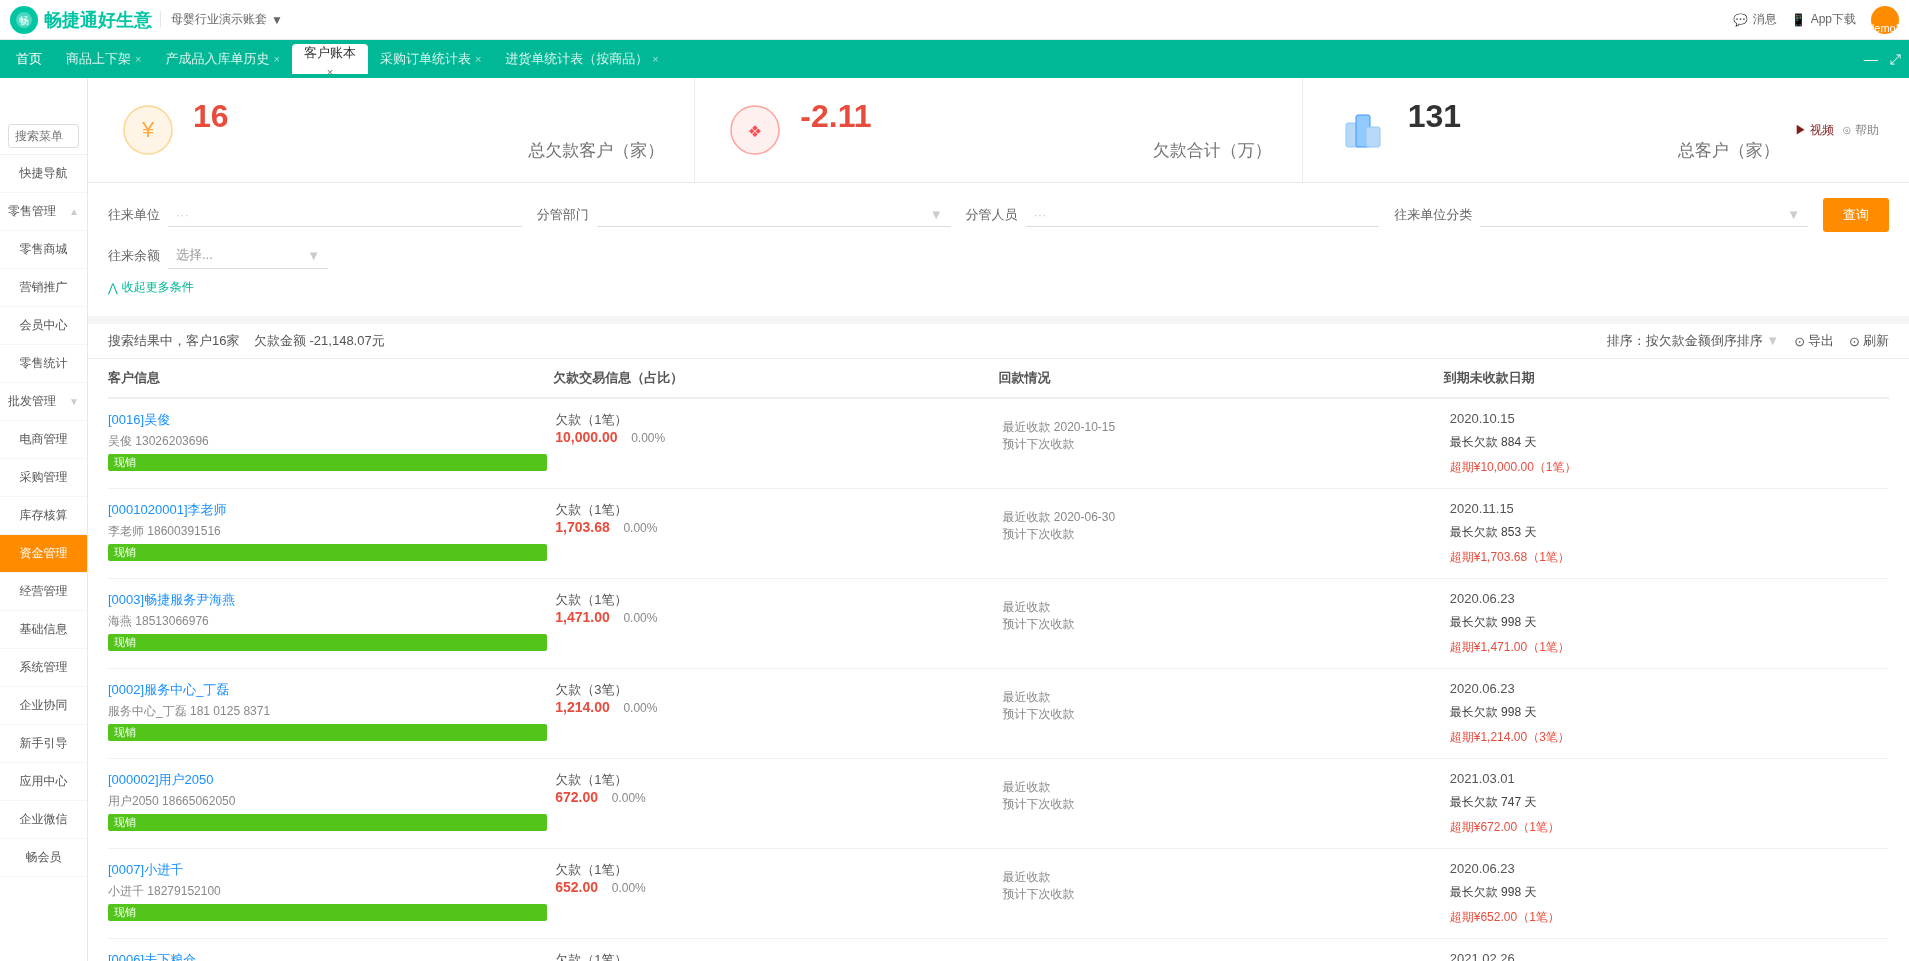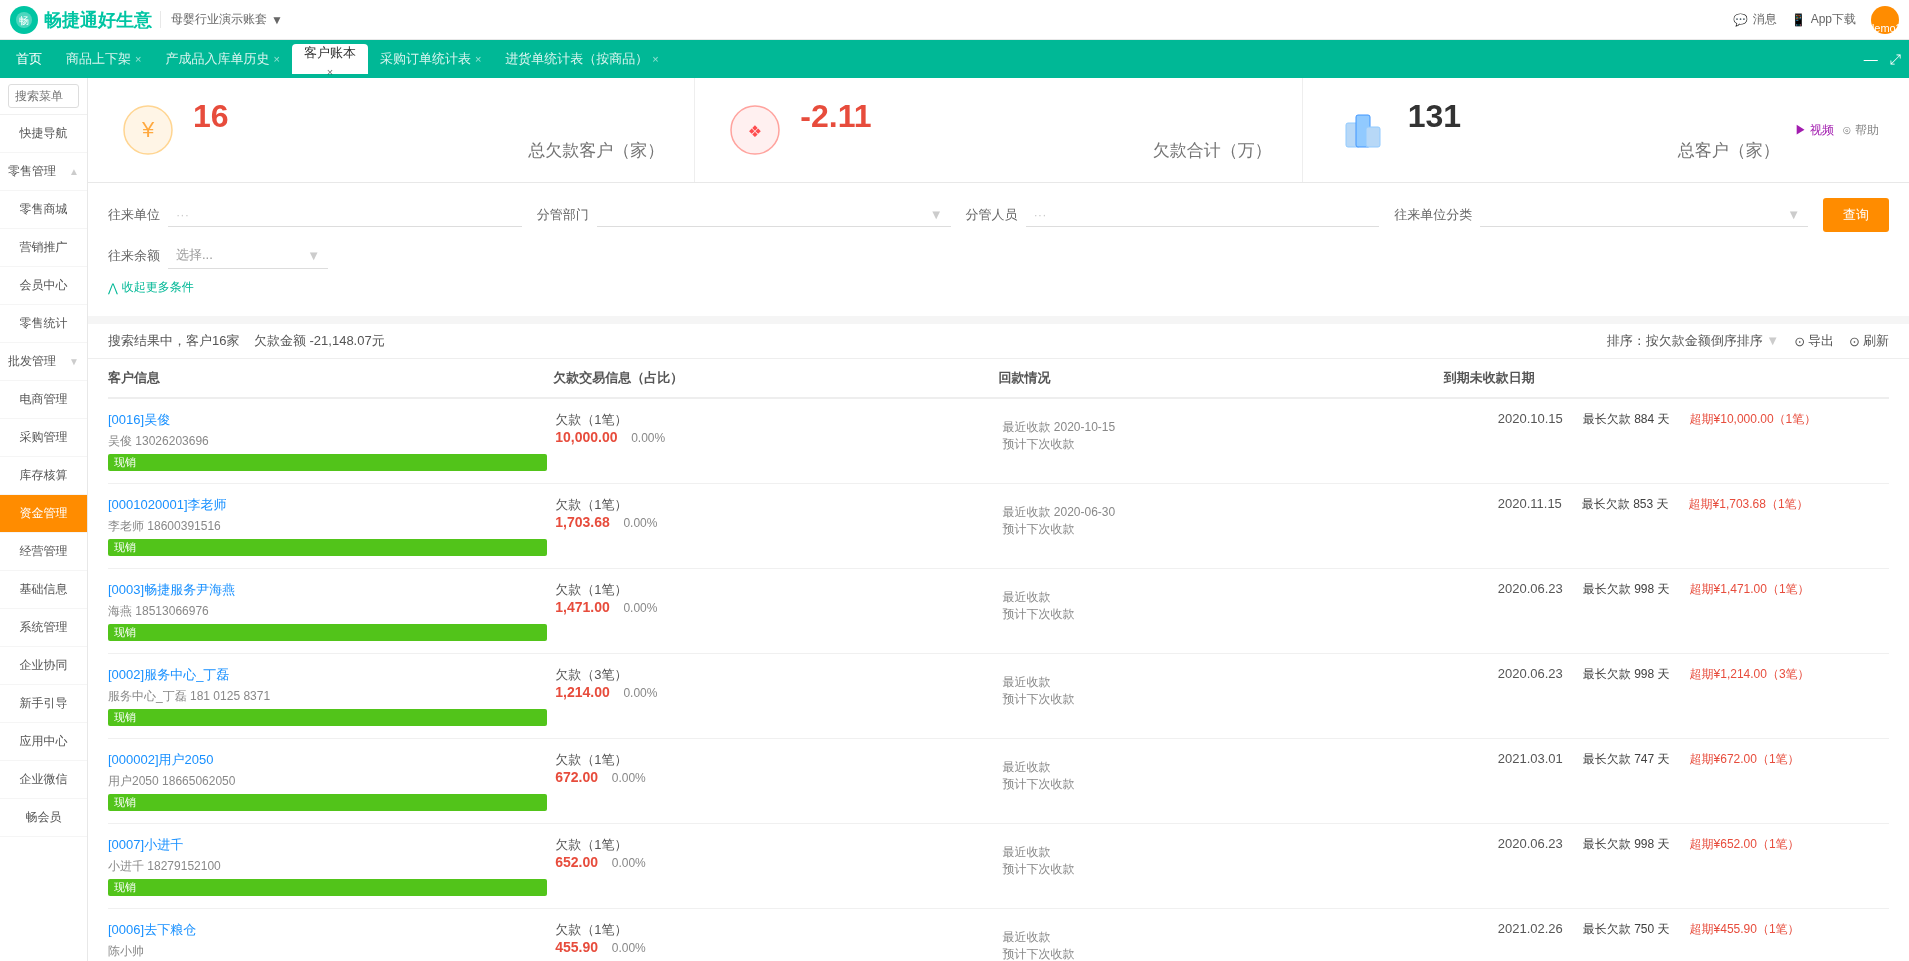--- a/index.html
+++ b/index.html
@@ -67,21 +67,21 @@
     .table-row { display: grid; grid-template-columns: 2fr 2fr 2fr 2fr; align-items: start; gap: 8px; }
     .customer-info { display: flex; flex-direction: column; gap: 4px; }
     .customer-name { color: #1890ff; font-size: 13px; cursor: pointer; }
     .customer-phone { color: #888; font-size: 12px; }
     .tag-green { background: #52c41a; color: white; padding: 1px 6px; border-radius: 2px; font-size: 11px; display: inline-block; }
     .debt-info { display: flex; flex-direction: column; }
     .debt-count { color: #555; font-size: 13px; }
     .debt-amount { color: #e74c3c; font-size: 14px; font-weight: bold; }
     .debt-percent { color: #888; font-size: 12px; margin-left: 10px; }
     .collection-info { display: flex; flex-direction: column; gap: 0; color: #888; font-size: 12px; margin-top: 8px; }
-    .overdue-info { display: flex; flex-direction: row; gap: 20px; font-size: 12px; color: #555; margin-left: 48px; }
+    .overdue-info { display: flex; flex-direction: column; gap: 8px; font-size: 12px; color: #555; }
     .overdue-date { font-size: 13px; }
     .overdue-text { color: #404040; }
     .overdue-amount { color: #e74c3c; cursor: pointer; }
 
     
     .sidebar-full { width: 88px; flex-shrink: 0; background: #fff; border-right: 1px solid #e8e8e8; }
     .sidebar-menu { list-style: none; }
     .sidebar-menu li { padding: 10px 5px; text-align: center; font-size: 12px; color: #555; cursor: pointer; border-bottom: 1px solid #f5f5f5; }
     .sidebar-menu li.active-menu { background: #ff8c00; color: white; }
     .sidebar-menu li.has-arrow { display: flex; align-items: center; justify-content: space-between; padding: 10px 8px; }
@@ -154,21 +154,21 @@
   <div class="tab-end-btns">
     <span class="tab-end-btn">—</span>
     <span class="tab-end-btn">⤢</span>
   </div>
 </div>
 
 <div class="layout">
 
   <div class="sidebar-full">
     <div style="padding: 6px 8px; border-bottom: 1px solid #f0f0f0;">
-      <input type="text" style="width: 100%; padding: 4px 6px; border: 1px solid rgb(221, 221, 221); border-radius: 3px; font-size: 12px;" placeholder="搜索菜单">
+      <input type="text" style="width: 100%; padding: 4px 6px; border: 1px solid rgb(221, 221, 221); border-radius: 3px; font-size: 12px; margin-top: 40px;" placeholder="搜索菜单">
     </div>
     <ul class="sidebar-menu">
       <li><span>快捷导航</span></li>
       <li class="has-arrow">
         <span>零售管理</span>
         <span class="menu-arrow">▲</span>
       </li>
       <li><span>零售商城</span></li>
       <li><span>营销推广</span></li>
       <li><span>会员中心</span></li>
@@ -225,21 +225,21 @@
             <rect x="8" y="18" width="14" height="24" rx="2" fill="#b7d8f7" stroke="#91caff" stroke-width="1"></rect>
             <rect x="18" y="10" width="14" height="32" rx="2" fill="#91caff" stroke="#4096ff" stroke-width="1"></rect>
             <rect x="28" y="22" width="14" height="20" rx="2" fill="#b7d8f7" stroke="#91caff" stroke-width="1"></rect>
           </svg>
         </div>
         <div class="card-content">
           <div class="card-number black">131</div>
           <div class="card-label">总客户（家）</div>
         </div>
         <div class="card-actions">
-          <span style="cursor:pointer;color:#a21caf;font-size:12px;">
+          <span style="cursor:pointer;color:#7f1d1d;font-size:12px;">
             <span>▶</span>
             <span>视频</span>
           </span>
           <span style="cursor:pointer;color:#888;font-size:12px;">
             <span>⊙</span>
             <span>帮助</span>
           </span>
         </div>
       </div>
     </div>

